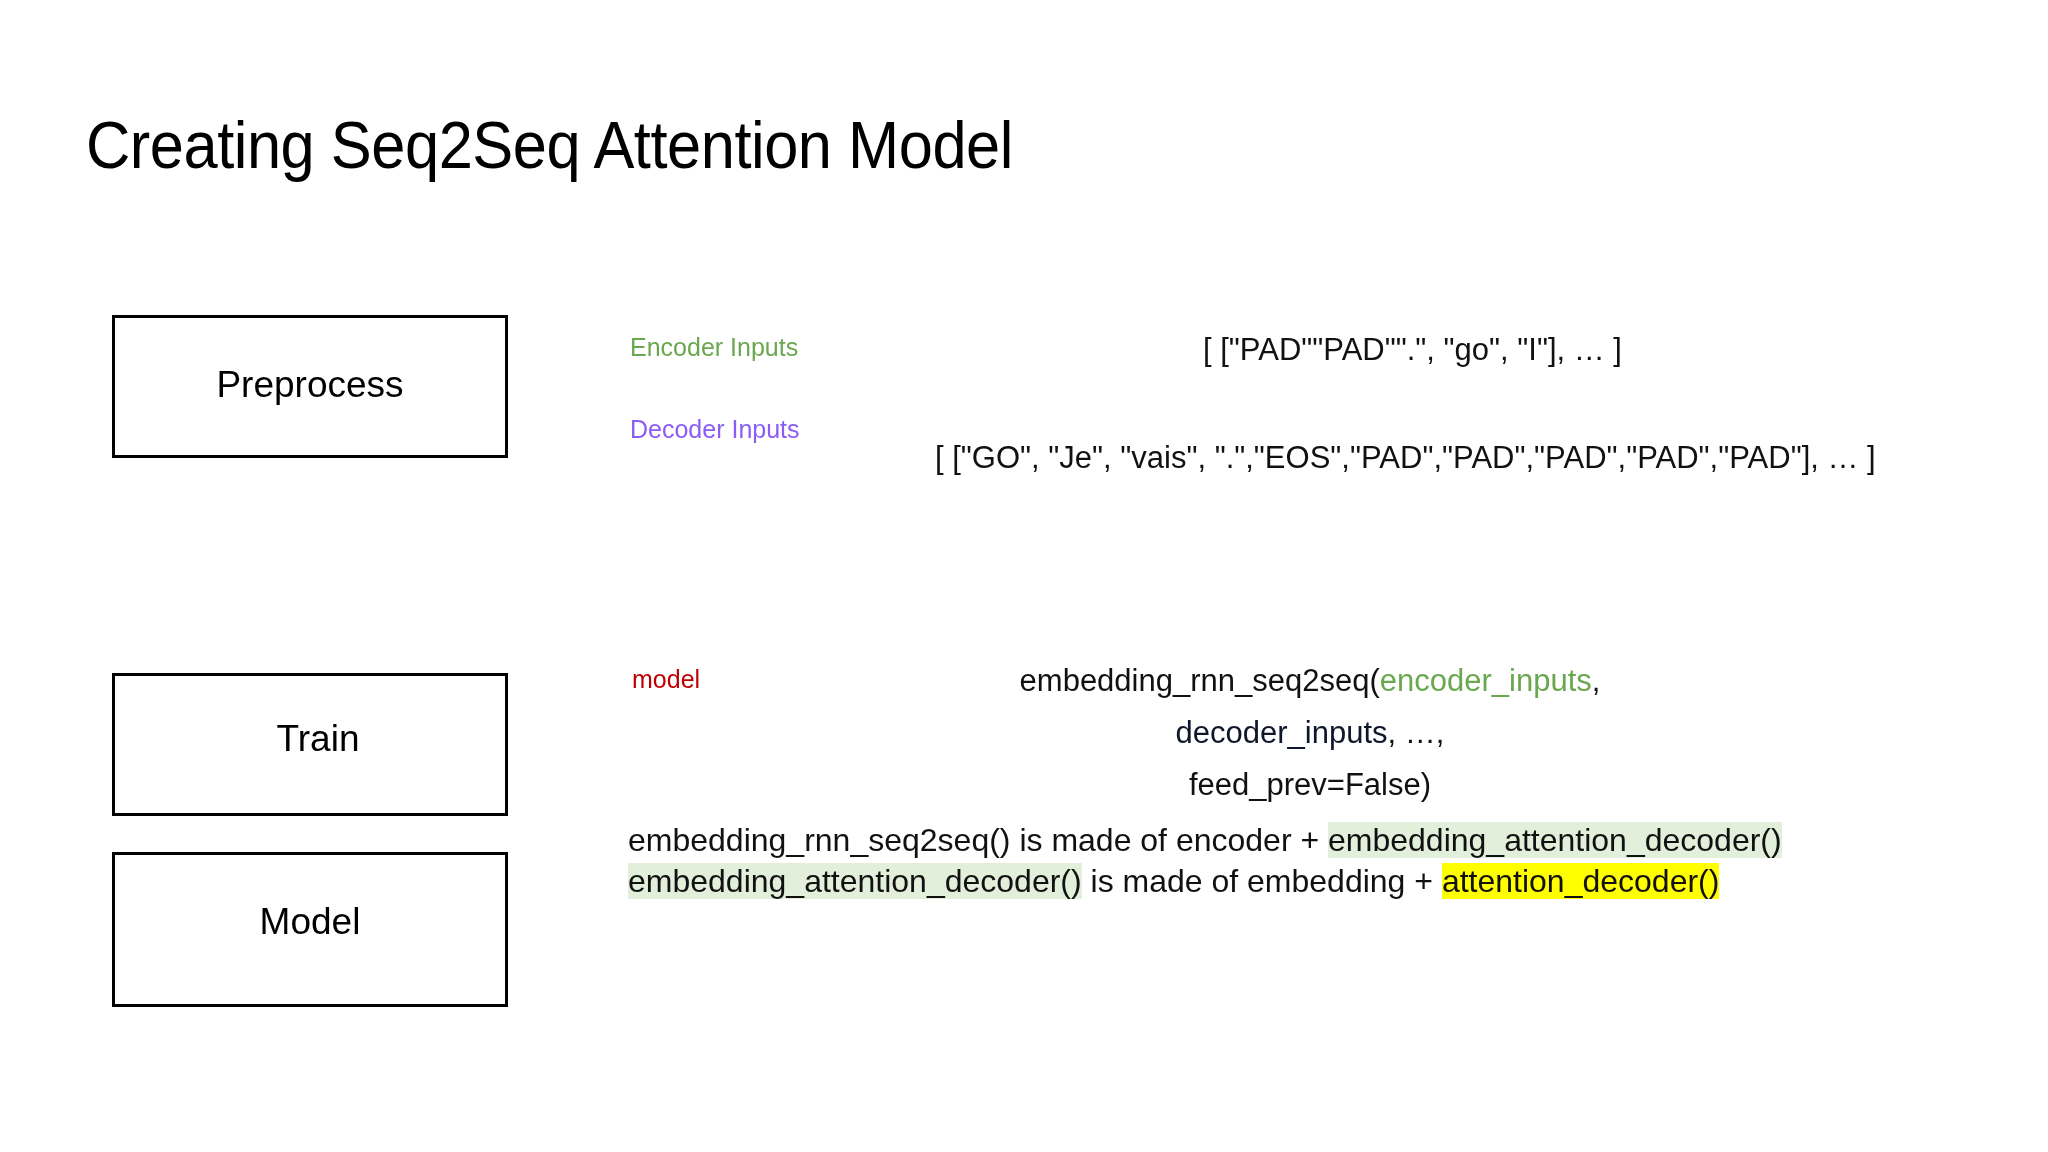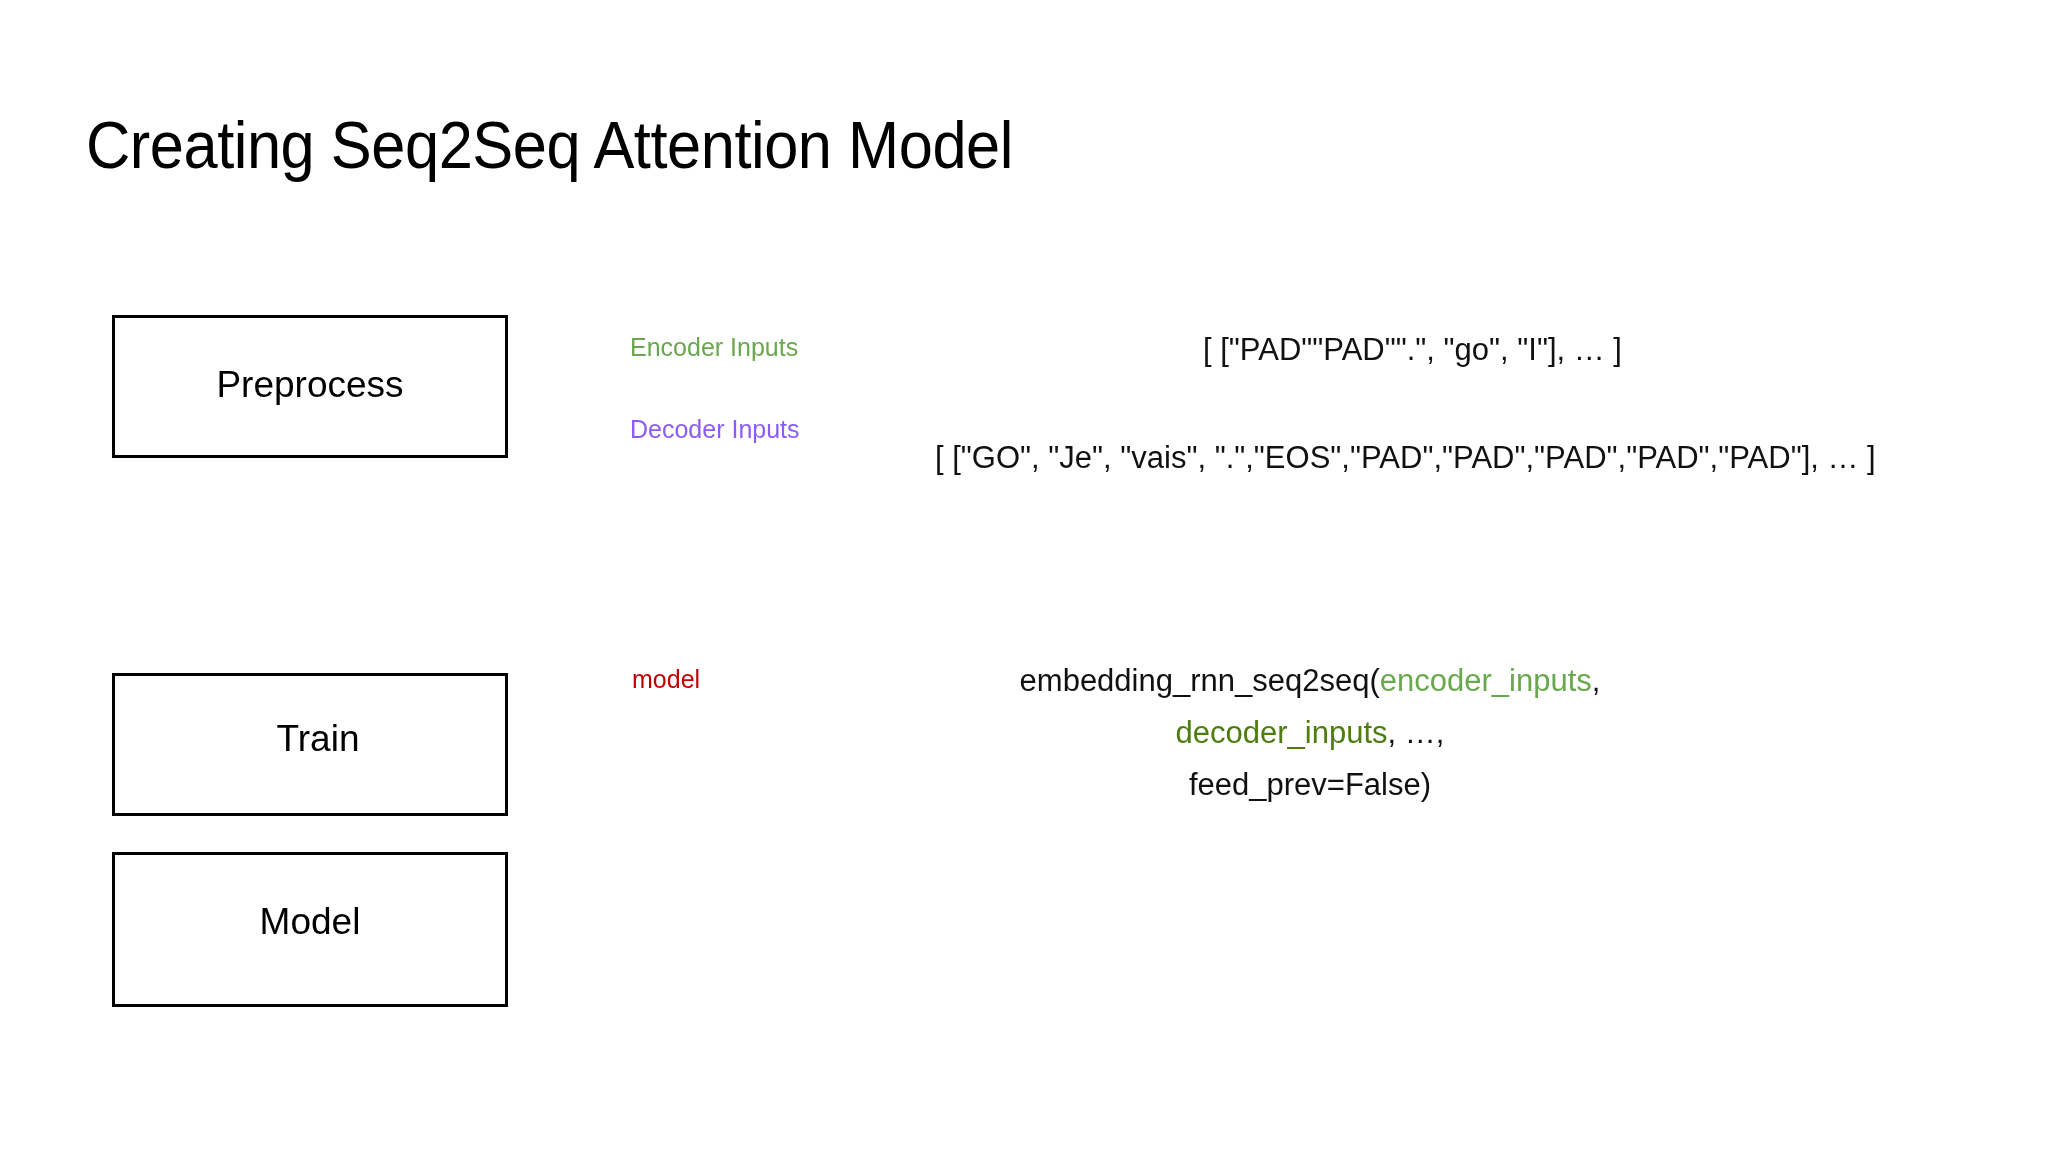--- a/index.html
+++ b/index.html
@@ -98,21 +98,21 @@
 
   #model-label   { left: 632px;  top: 660px; color: #C00000; }
   #model-value   {
     left: 960px; top: 655px;
     width: 700px;
     text-align: center;
     white-space: normal;
     line-height: 52px;
   }
   .tok-enc { color: #6AA84F; }
-  .tok-dec { color: #4d7c0f; }
+  .tok-dec { color: #0f172a; }
 
   
   #notes {
     position: absolute;
     left: 628px;
     top: 820px;
     font-family: "Liberation Sans", sans-serif;
     font-size: 32px;
     line-height: 41px;
     color: #111111;
@@ -144,14 +144,18 @@
 
   <div class="io-label" id="encoder-label">Encoder Inputs</div>
   <div class="io-value" id="encoder-value">[ ["PAD""PAD"".", "go", "I"], … ]</div>
 
   <div class="io-label" id="decoder-label">Decoder Inputs</div>
   <div class="io-value" id="decoder-value">[ ["GO", "Je", "vais", ".","EOS","PAD","PAD","PAD","PAD","PAD"], … ]</div>
 
   <div class="io-label" id="model-label">model</div>
   <div class="io-value" id="model-value"><span>embedding_rnn_seq2seq(</span><span class="tok-enc">encoder_inputs</span><span>, </span><span class="tok-dec">decoder_inputs</span><span>, …,</span><br><span>feed_prev=False)</span></div>
 
+  <div id="notes">
+    <span class="note-line"><span>embedding_rnn_seq2seq() is made of encoder + </span><span class="hl-green">embedding_attention_decoder()</span></span>
+    <span class="note-line"><span class="hl-green">embedding_attention_decoder()</span><span> is made of embedding + </span><span class="hl-yellow">attention_decoder()</span></span>
+  </div>
 
 </div>
 
 </body></html>

